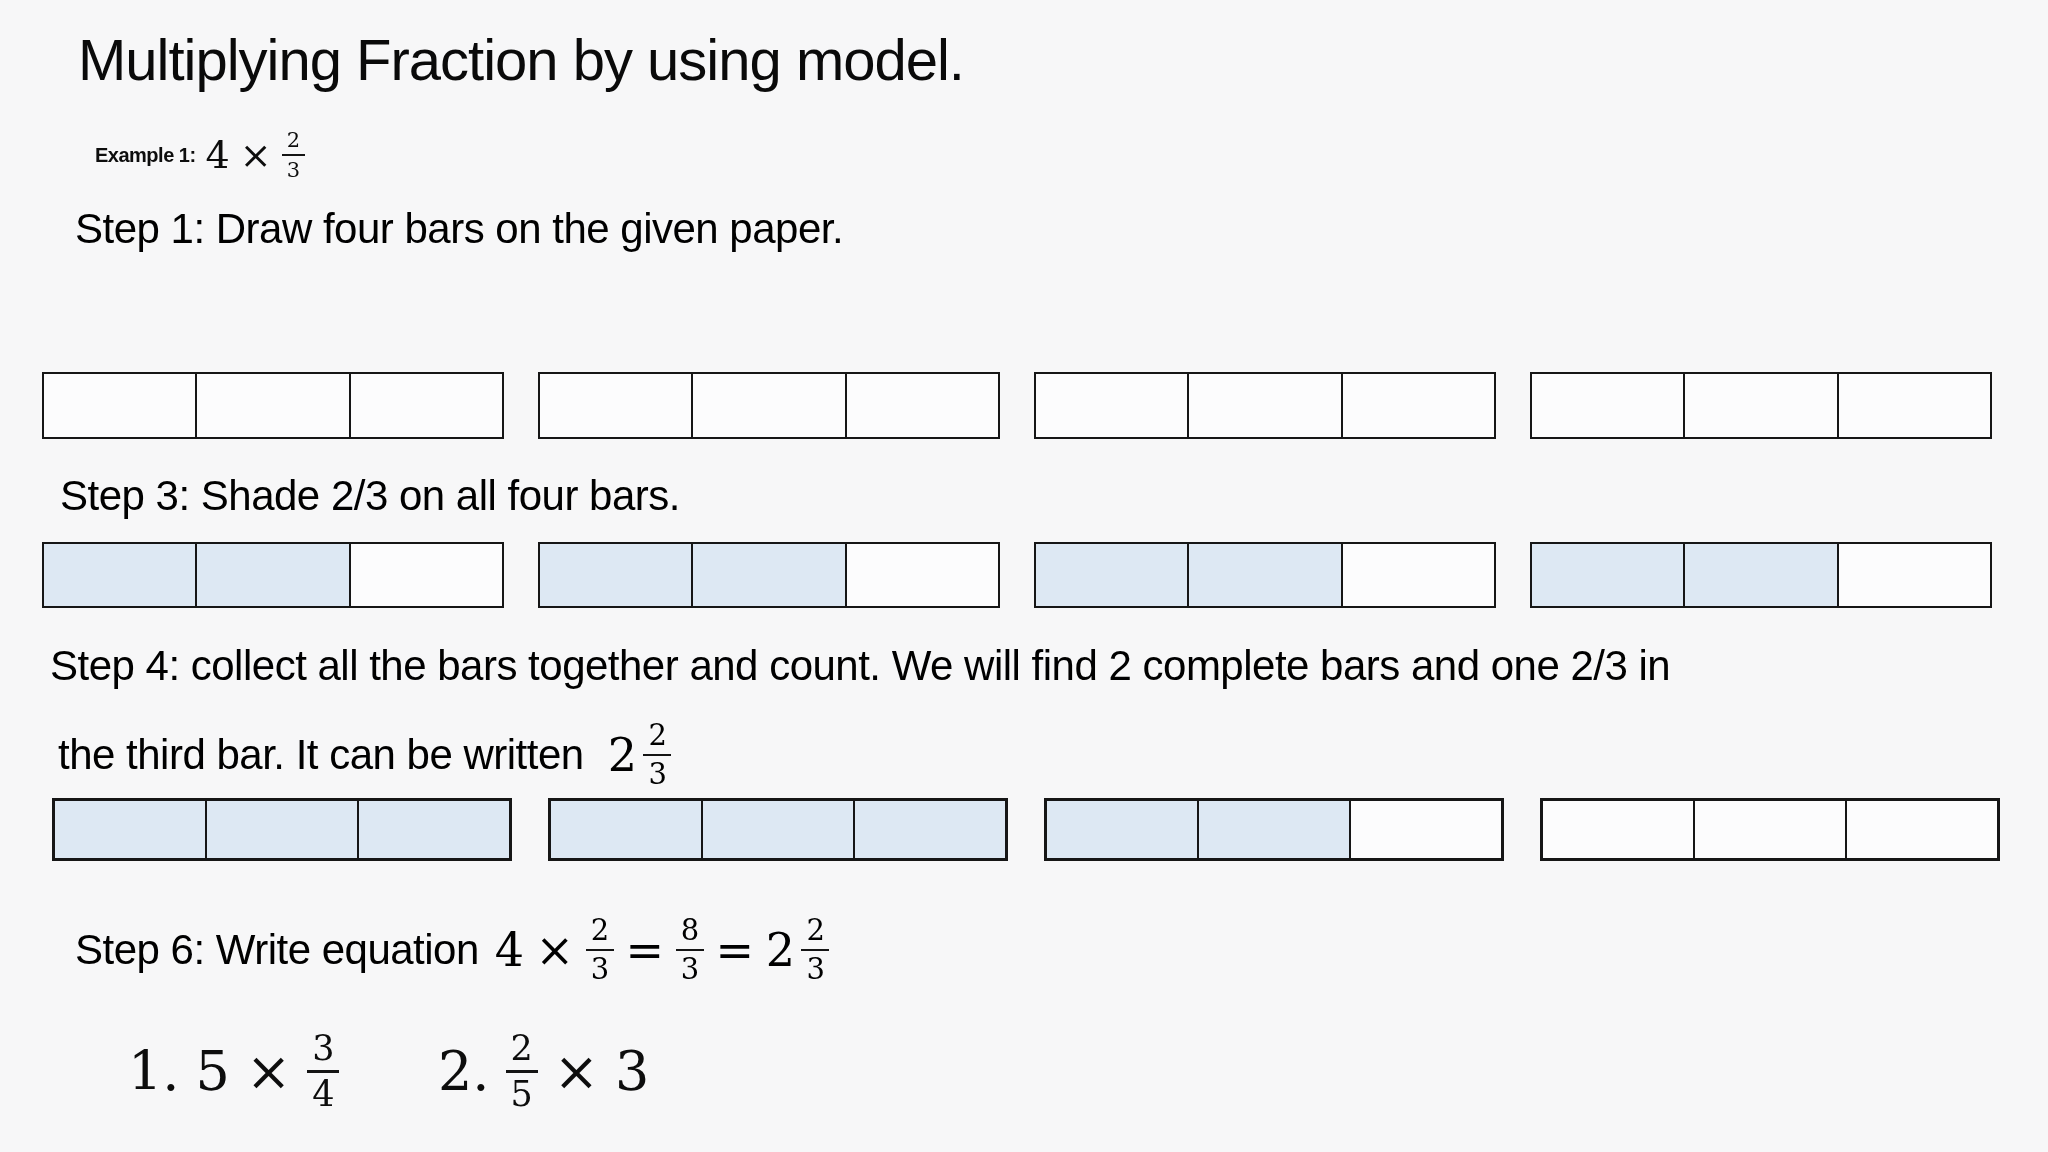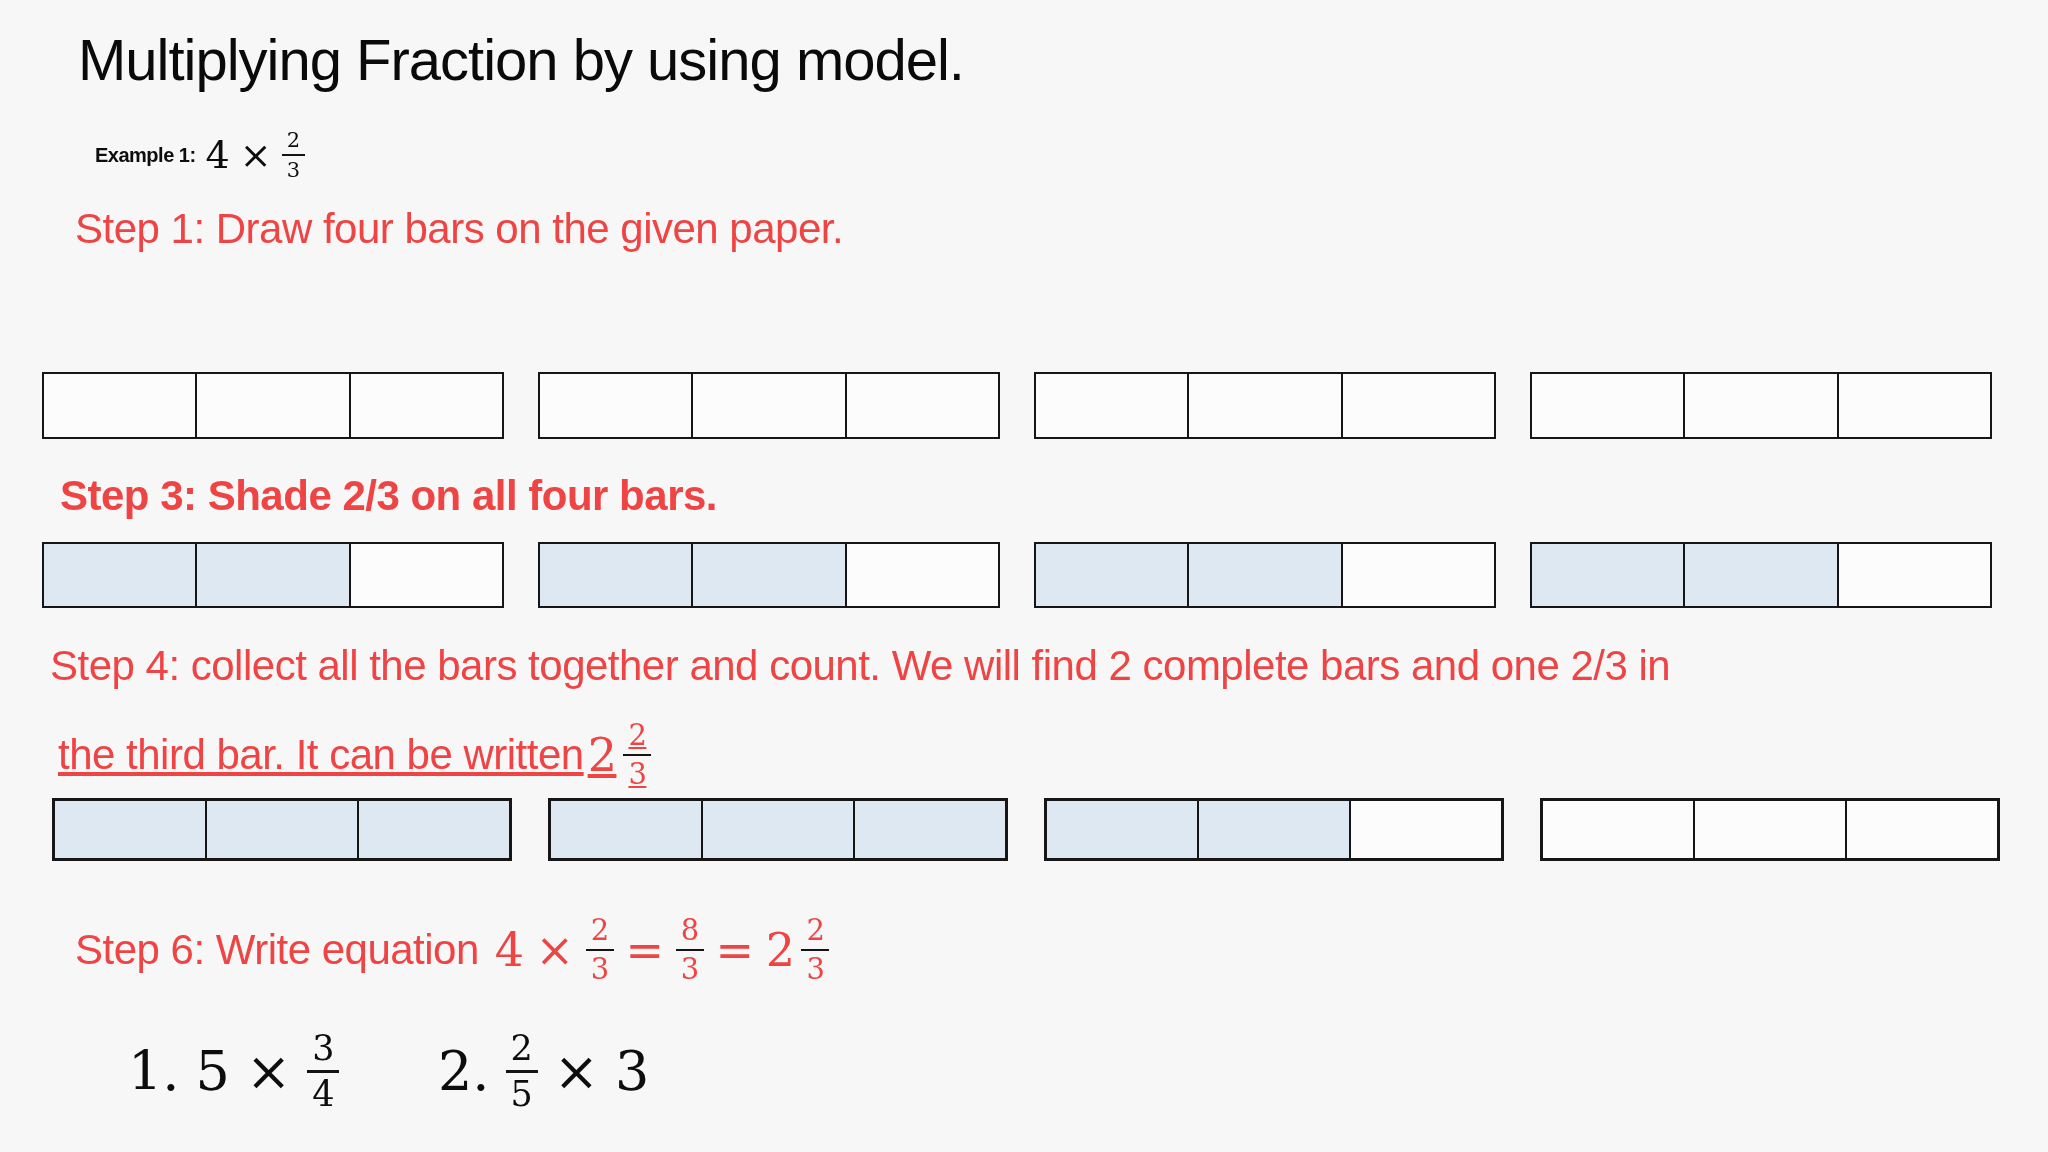--- a/index.html
+++ b/index.html
@@ -23,21 +23,21 @@
     font-size: 58px;
     letter-spacing: -1px;
     font-weight: 400;
     color: #0a0a0a;
   }
   .step-line {
     font-size: 42px;
     letter-spacing: -0.5px;
     font-weight: 400;
     white-space: nowrap;
-    color: #ef4444;
+    color: #000000;
   }
   .example-line {
     left: 95px; top: 116px; height: 78px;
     display: flex; align-items: center; gap: 10px;
     white-space: nowrap;
   }
   .example-label { font-size: 20px; font-weight: 700; letter-spacing: -0.5px; }
   .math { font-family: "DejaVu Serif", serif; font-weight: 400; }
   .math-38 { font-size: 38px; }
   .math-46 { font-size: 46px; }
@@ -66,21 +66,21 @@
     position: absolute; top: 0; bottom: 0;
     display: flex;
     background: #fcfcfd;
   }
   .fbar .cell { flex: 1 1 0; background: #fcfcfd; border-right: 2px solid #161616; }
   .fbar .cell:last-child { border-right: none; }
   .fbar .cell.shaded { background: #dde8f3; }
 
   .line-flex { display: flex; align-items: center; white-space: nowrap; }
 
-  .step4-l2 { gap: 4px; text-decoration: underline; }
+  .step4-l2 { gap: 24px; }
   .step6-line { gap: 13px; }
   .eq-gap { margin-left: 4px; }
 
   .exercise { display: flex; align-items: center; gap: 16px; }
 </style>
 </head>
 <body>
 
 <div id="slide" style="background: rgb(247, 247, 248);">
 
@@ -115,21 +115,21 @@
         <div class="cell" style="border-right-color: rgb(22, 22, 22); background: rgb(252, 252, 253);"></div>
         <div class="cell" style="border-right-color: rgb(22, 22, 22); background: rgb(252, 252, 253);"></div>
       </div>
       <div class="fbar" style="left: 1530px; width: 462px; border: 2.5px solid rgb(22, 22, 22); background: rgb(252, 252, 253);">
         <div class="cell" style="border-right-color: rgb(22, 22, 22); background: rgb(252, 252, 253);"></div>
         <div class="cell" style="border-right-color: rgb(22, 22, 22); background: rgb(252, 252, 253);"></div>
         <div class="cell" style="border-right-color: rgb(22, 22, 22); background: rgb(252, 252, 253);"></div>
       </div>
     </div>
 
-  <div class="abs step-line" style="left:60px; top:472px;font-weight:bold;">Step 3: Shade 2/3 on all four bars.</div>
+  <div class="abs step-line" style="left:60px; top:472px;">Step 3: Shade 2/3 on all four bars.</div>
 
   <div class="bar-row" id="row1" style="top:542px; height:66px;">
       <div class="fbar" style="left: 42px; width: 462px; border: 2.5px solid rgb(22, 22, 22); background: rgb(252, 252, 253);">
         <div class="cell shaded" style="border-right-color: rgb(22, 22, 22); background: rgb(221, 232, 243);"></div>
         <div class="cell shaded" style="border-right-color: rgb(22, 22, 22); background: rgb(221, 232, 243);"></div>
         <div class="cell" style="border-right-color: rgb(22, 22, 22); background: rgb(252, 252, 253);"></div>
       </div>
       <div class="fbar" style="left: 538px; width: 462px; border: 2.5px solid rgb(22, 22, 22); background: rgb(252, 252, 253);">
         <div class="cell shaded" style="border-right-color: rgb(22, 22, 22); background: rgb(221, 232, 243);"></div>
         <div class="cell shaded" style="border-right-color: rgb(22, 22, 22); background: rgb(221, 232, 243);"></div>

